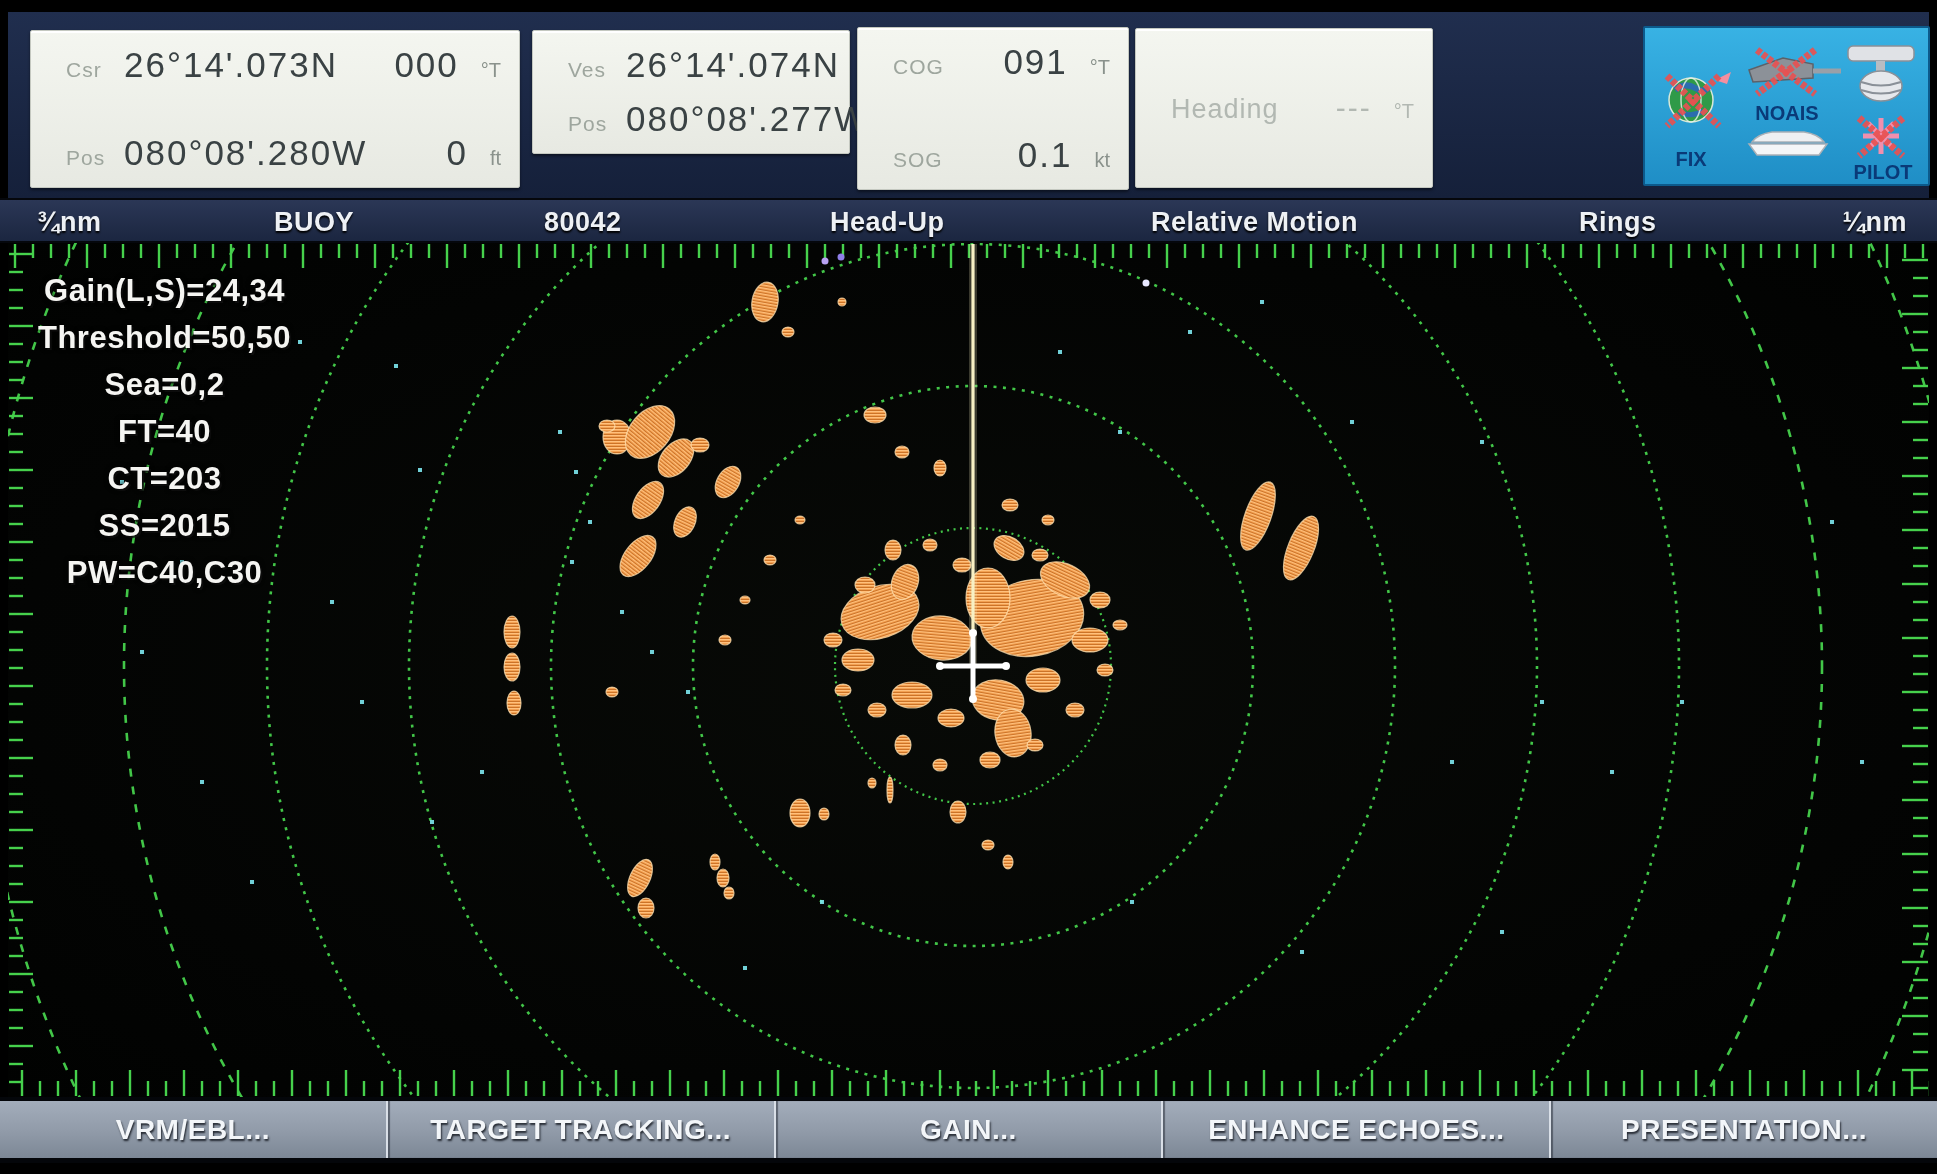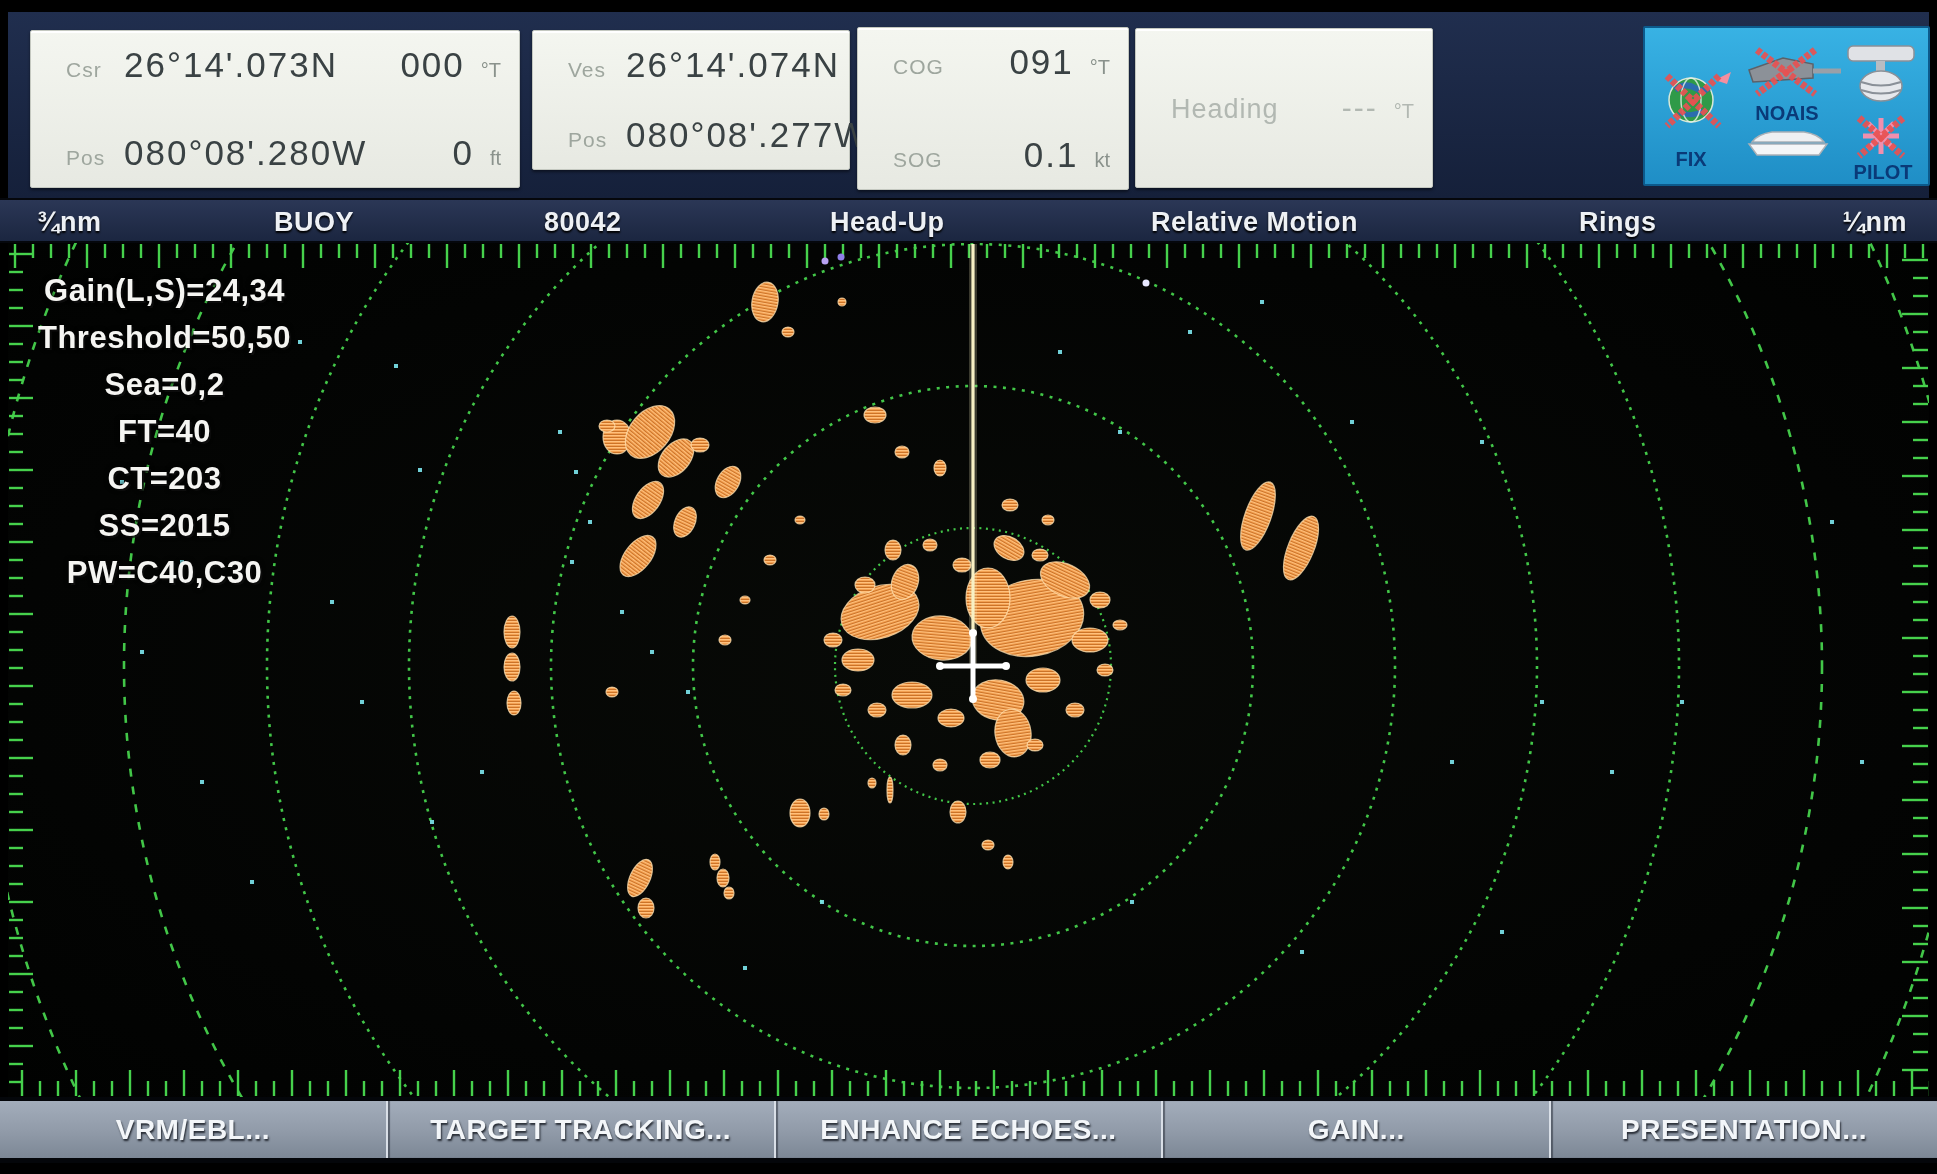--- a/index.html
+++ b/index.html
@@ -20,25 +20,25 @@
   .topbar{position:absolute;left:8px;top:12px;width:1921px;height:186px;
           background:linear-gradient(180deg,var(--topbar-bg1),var(--topbar-bg2));}
   .panel{position:absolute;background:linear-gradient(180deg,#f4f6f0,#e7e9e2);
          border:1px solid var(--panel-border);border-radius:2px;
          box-shadow:inset 0 2px 0 #ffffff, 0 2px 3px rgba(0,0,0,.45);
          display:flex;flex-direction:column;justify-content:space-between;
          padding:14px 18px;}
   .prow{display:flex;align-items:baseline;}
   .plabel{font-size:21px;color:var(--label-col);width:58px;flex:none;letter-spacing:1px;margin-left:17px;}
   .pvalue{font-size:35px;color:var(--value-col);letter-spacing:2px;white-space:nowrap;}
-  .pright{margin-left:auto;display:flex;align-items:baseline;gap:16px;}
+  .pright{margin-left:auto;display:flex;align-items:baseline;gap:22px;}
   .punit{font-size:20px;color:var(--unit-col);}
   .gray .plabel,.gray .pvalue,.gray .punit{color:#b2b8b2;}
   .panel-cursor{left:22px;top:18px;width:490px;height:158px;}
-  .panel-vessel{left:524px;top:18px;width:318px;height:140px;gap:8px;}
+  .panel-vessel{left:524px;top:18px;width:318px;height:124px;gap:8px;}
   .panel-cogsog{left:849px;top:15px;width:272px;height:163px;}
   .panel-heading{left:1127px;top:16px;width:298px;height:160px;justify-content:center;}
 
   
   .panel-icons{position:absolute;left:1635px;top:14px;width:287px;height:160px;
       background:linear-gradient(180deg,var(--blue-panel1),var(--blue-panel2));
       border:2px solid #0c5a8c;border-radius:2px;}
   .icon-label{font-size:20px;font-weight:bold;fill:#0a3a78;}
 
   
@@ -650,16 +650,16 @@
     <div>FT=40</div>
     <div>CT=203</div>
     <div>SS=2015</div>
     <div>PW=C40,C30</div>
   </div>
 </div>
 
 <div class="menubar">
   <div class="menu-btn">VRM/EBL...</div>
   <div class="menu-btn">TARGET TRACKING...</div>
+  <div class="menu-btn">GAIN...</div>
   <div class="menu-btn">ENHANCE ECHOES...</div>
-  <div class="menu-btn">GAIN...</div>
   <div class="menu-btn">PRESENTATION...</div>
 </div>
 
 </body></html>

